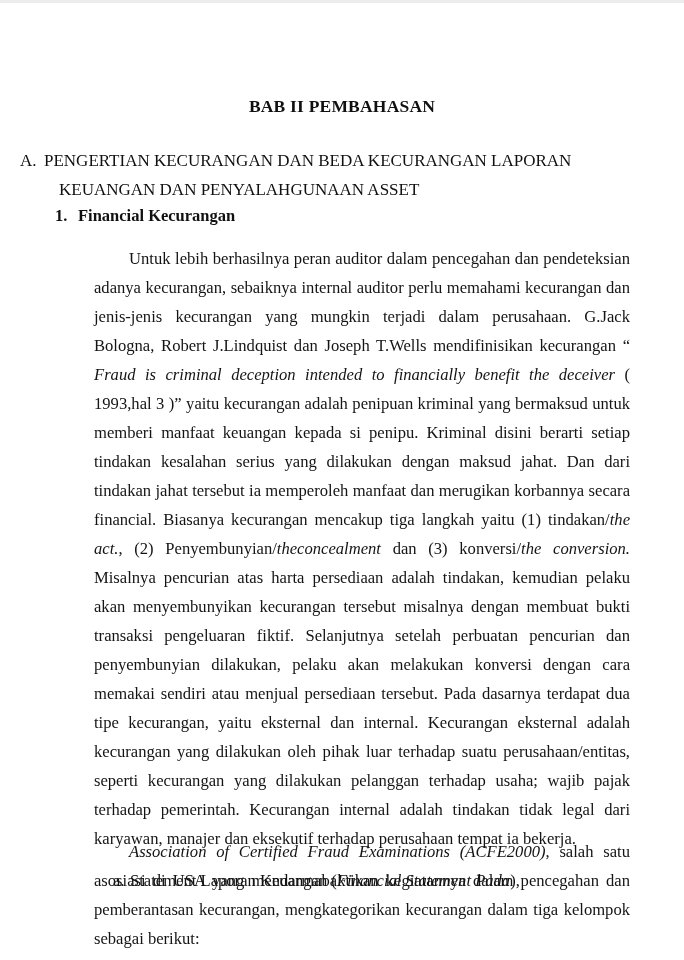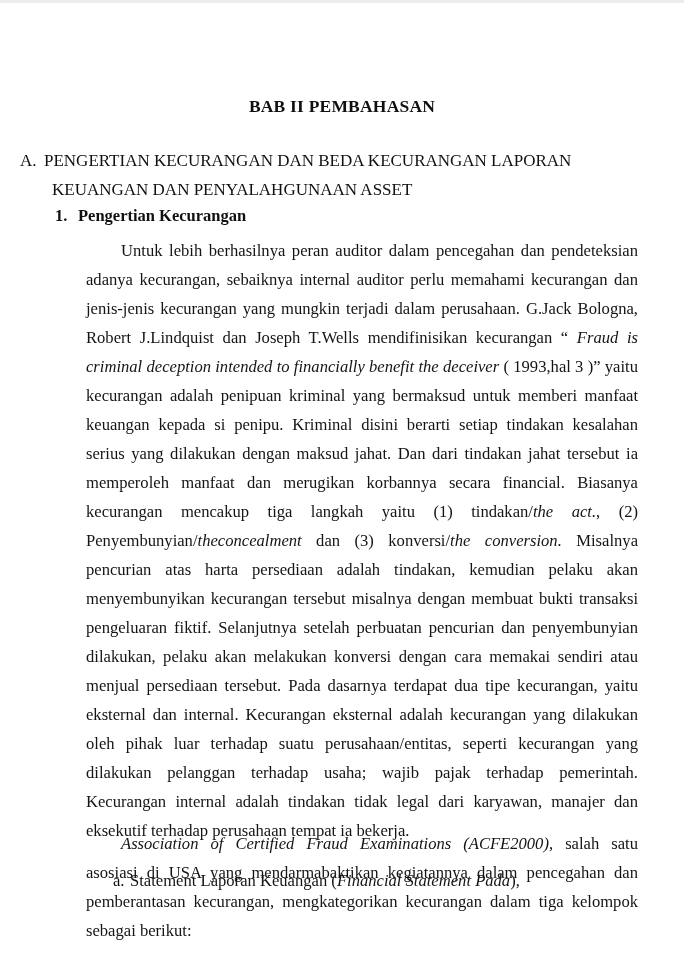--- a/index.html
+++ b/index.html
@@ -63,21 +63,21 @@
     color: #101010;
   }
   .section-a .marker {
     display: inline-block;
     width: 24px;
     text-indent: 0;
   }
   .section-a .sec-line2 {
     display: block;
     text-indent: 0;
-    margin-left: 8px;
+    margin-left: 15px;
   }
 
   
   .subheading-1 {
     position: absolute;
     top: 203px;
     left: 55px;
     font-weight: bold;
     font-size: 16.5px;
     line-height: 26px;
@@ -93,21 +93,21 @@
     position: absolute;
     left: 78px;
     width: 568px;
     font-size: 16.6px;
     line-height: 29px;
     text-align: justify;
     text-justify: inter-word;
     color: #141414;
   }
   .body-block p {
-    margin: 8px;
+    margin: 16px;
     text-indent: 35px;
   }
 
   #para-main      { top: 228px; }
   #para-acfe      { top: 821px; }
 
   
   .list-item-a {
     position: absolute;
     top: 866px;
@@ -148,21 +148,21 @@
 <div class="page">
 
   <div class="chapter-title">BAB II PEMBAHASAN</div>
 
   <div class="section-a">
     <span class="marker">A.</span><span>PENGERTIAN    KECURANGAN    DAN    BEDA    KECURANGAN    LAPORAN</span>
     <span class="sec-line2">KEUANGAN DAN PENYALAHGUNAAN ASSET</span>
   </div>
 
   <div class="subheading-1">
-    <span class="marker">1.</span><span>Pengertian Kecurangan</span>
+    <span class="marker">1.</span><span>Financial Kecurangan</span>
   </div>
 
   <div class="body-block" id="para-main">
     <p><span>Untuk lebih berhasilnya peran auditor dalam pencegahan dan pendeteksian adanya kecurangan, sebaiknya internal auditor perlu memahami kecurangan dan jenis-jenis kecurangan yang mungkin terjadi dalam perusahaan. G.Jack Bologna, Robert J.Lindquist dan Joseph T.Wells mendifinisikan kecurangan “ </span><i>Fraud is criminal deception intended to financially benefit the deceiver</i><span> ( 1993,hal 3 )” yaitu kecurangan adalah penipuan kriminal yang bermaksud untuk memberi manfaat keuangan kepada si penipu. Kriminal disini berarti setiap tindakan kesalahan serius yang dilakukan dengan maksud jahat. Dan dari tindakan jahat tersebut ia memperoleh manfaat dan merugikan korbannya secara financial. Biasanya kecurangan mencakup tiga langkah yaitu (1) tindakan/</span><i>the act.</i><span>, (2) Penyembunyian/</span><i>theconcealment</i><span> dan (3) konversi/</span><i>the conversion.</i><span> Misalnya pencurian atas harta persediaan adalah tindakan, kemudian pelaku akan menyembunyikan kecurangan tersebut misalnya dengan membuat bukti transaksi pengeluaran fiktif. Selanjutnya setelah perbuatan pencurian dan penyembunyian dilakukan, pelaku akan melakukan konversi dengan cara memakai sendiri atau menjual persediaan tersebut. Pada dasarnya terdapat dua tipe kecurangan, yaitu eksternal dan internal. Kecurangan eksternal adalah kecurangan yang dilakukan oleh pihak luar terhadap suatu perusahaan/entitas, seperti kecurangan yang dilakukan pelanggan terhadap usaha; wajib pajak terhadap pemerintah. Kecurangan internal adalah tindakan tidak legal dari karyawan, manajer dan eksekutif terhadap perusahaan tempat ia bekerja.</span></p>
   </div>
 
   <div class="body-block" id="para-acfe">
     <p><i>Association of Certified Fraud Examinations (ACFE2000)</i><span>, salah satu asosiasi di USA yang mendarmabaktikan kegiatannya dalam pencegahan dan pemberantasan kecurangan, mengkategorikan kecurangan dalam tiga kelompok sebagai berikut:</span></p>
   </div>
 

